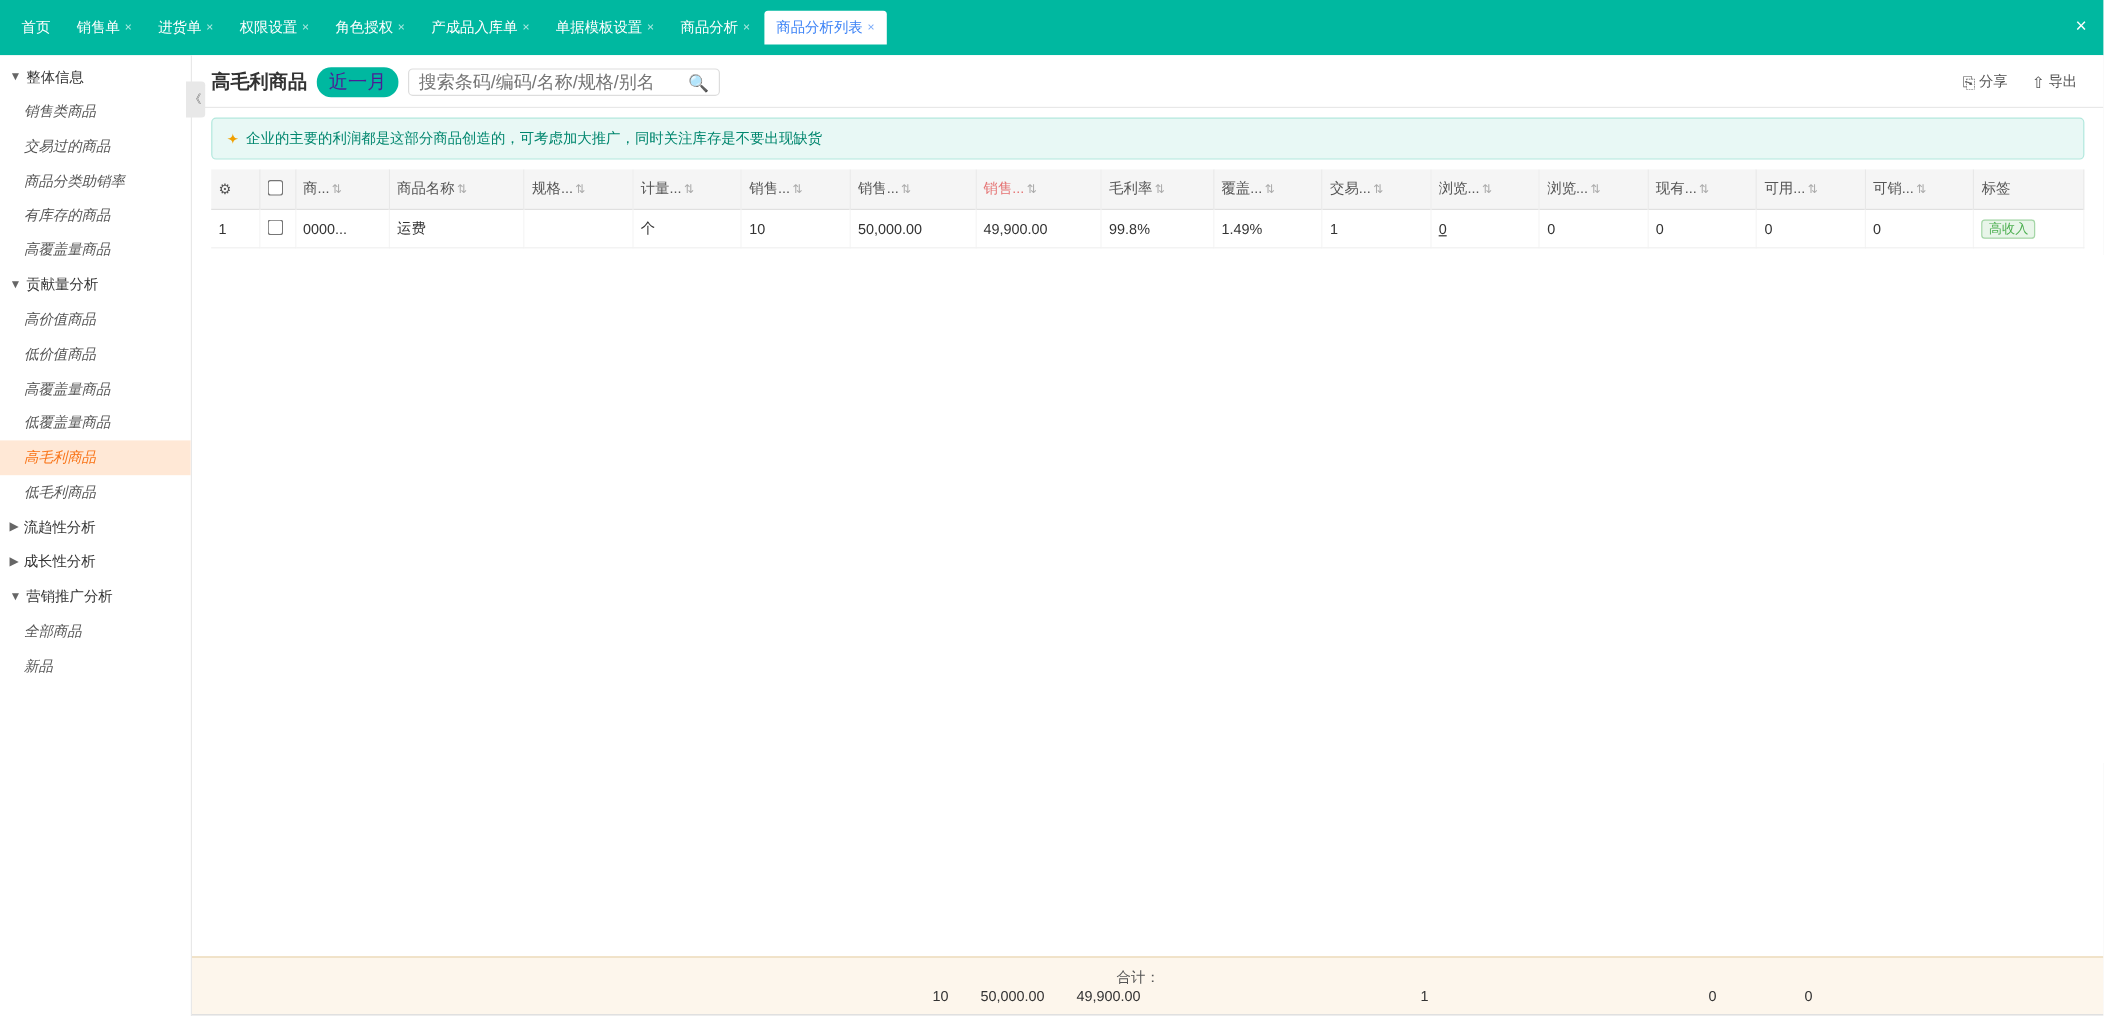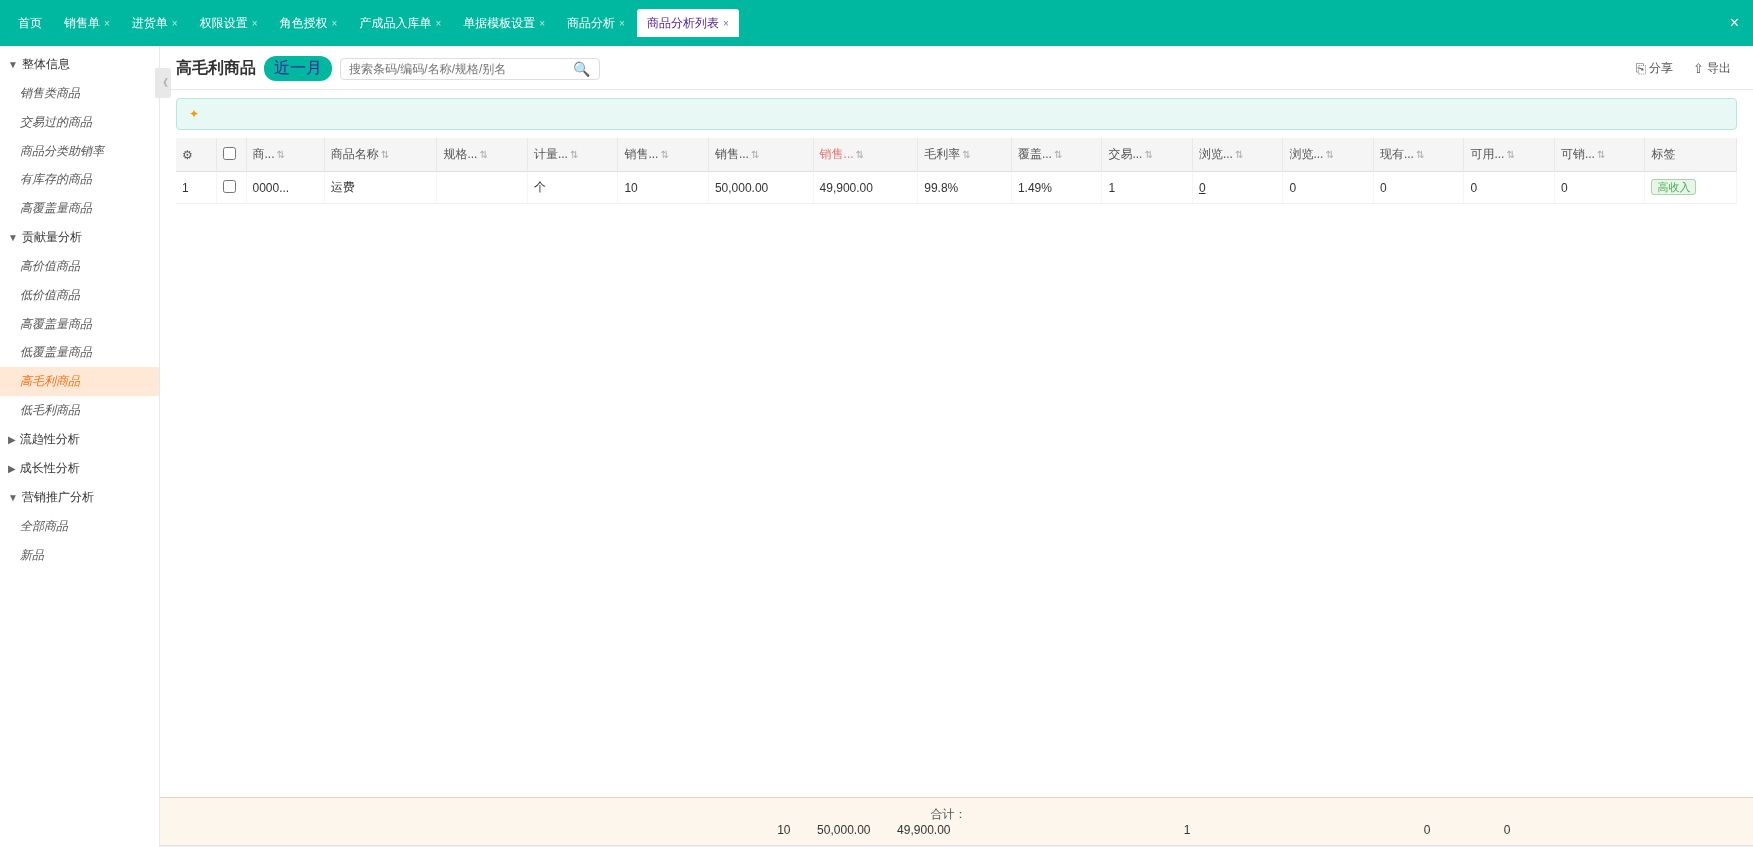--- a/index.html
+++ b/index.html
@@ -19,21 +19,21 @@
       align-items: center;
       padding: 0 10px;
       height: 28px;
       color: #fff;
       font-size: 12px;
       cursor: pointer;
       border-radius: 3px 3px 0 0;
       white-space: nowrap;
       gap: 4px;
     }
-    .nav-tab.active { background: #fff; color: #4c1d95; }
+    .nav-tab.active { background: #fff; color: #3b82f6; }
     .nav-tab .close-btn { font-size: 10px; opacity: 0.7; cursor: pointer; }
     .nav-close-all {
       margin-left: auto;
       color: #fff;
       font-size: 16px;
       cursor: pointer;
       padding: 0 6px;
     }
 
     
@@ -128,21 +128,21 @@
       border: 1px solid #ddd;
       border-radius: 4px;
       padding: 2px 8px;
       gap: 4px;
       flex: 1;
       max-width: 260px;
     }
     .search-box input {
       border: none;
       outline: none;
-      font-size: 12px;
+      font-size: 15px;
       color: #999;
       width: 100%;
       background: transparent;
     }
     .header-actions {
       margin-left: auto;
       display: flex;
       gap: 8px;
     }
     .header-btn {
@@ -382,20 +382,21 @@
         </div>
         <div class="header-btn">
           <span style="font-size:13px;">⇧</span>
           <span>导出</span>
         </div>
       </div>
     </div>
 
     <div class="info-banner">
       <span style="color:#f0a000;">✦</span>
+      <span>企业的主要的利润都是这部分商品创造的，可考虑加大推广，同时关注库存是不要出现缺货</span>
     </div>
 
     <div class="table-container">
       <table>
         <thead>
           <tr>
             <th style="width:40px;">⚙</th>
             <th style="width:30px;"><input type="checkbox" style=""></th>
             <th><span>商...</span><span class="sort-icon">⇅</span></th>
             <th><span>商品名称</span><span class="sort-icon">⇅</span></th>

